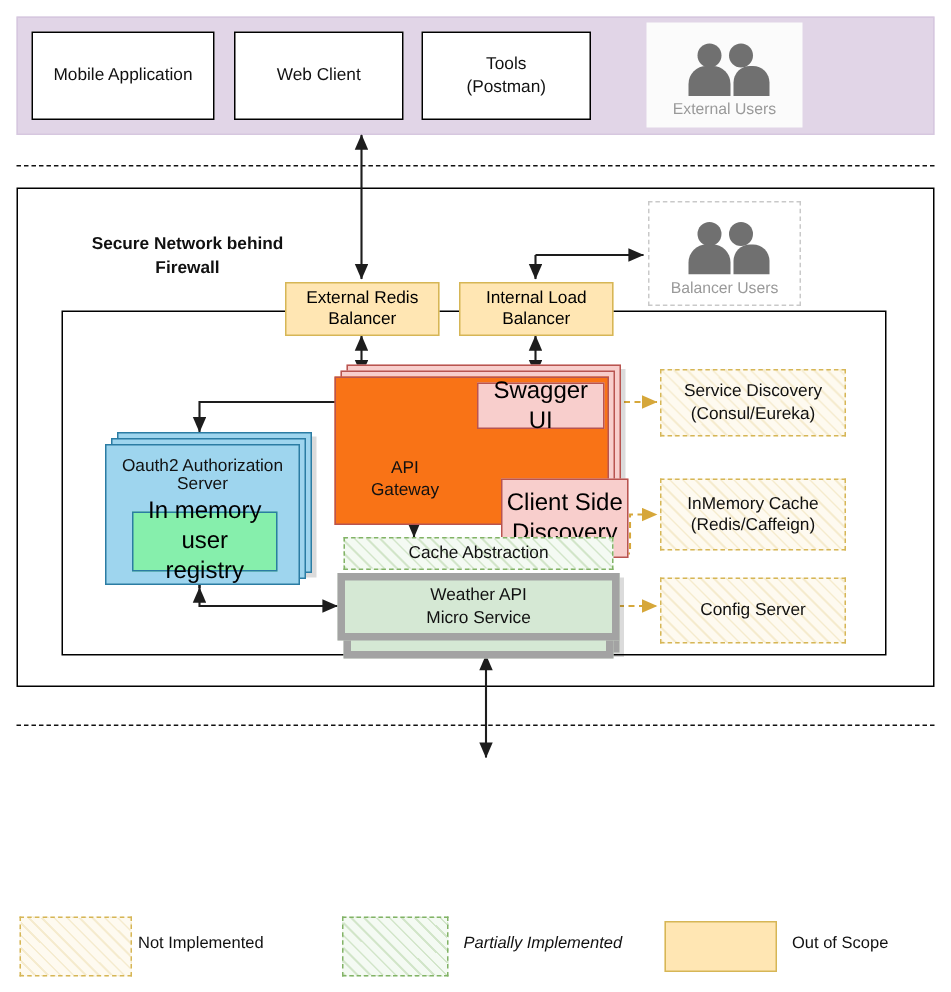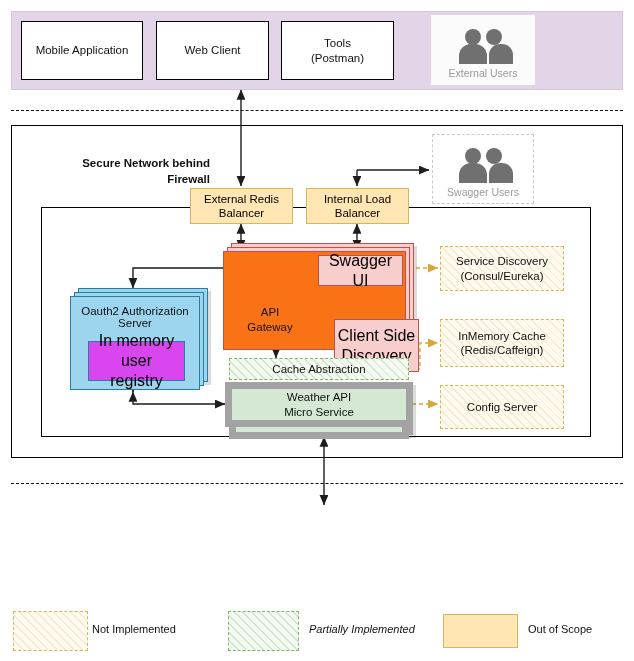--- a/index.html
+++ b/index.html
@@ -41,33 +41,33 @@
   
   .divider{
     border-top:1.5px dashed #111;height:0;left:11px;width:612px;
   }
 
   
   .frame{border:1.5px solid #000;background:transparent;}
 
   .secure-label{
     font-size:11.5px;font-weight:bold;color:#111;
-    line-height:1.35;text-align:right;
+    line-height:1.35;text-align:center;
   }
 
   
   .node{font-size:11.5px;color:#111;}
   .lb{background:#ffe6b3;border:1px solid #d6b656;font-size:11.5px;}
   .gw{background:#f97316;border:1px solid #b85450;}
   .gw-stack-a{background:#f8cecc;border:1px solid #b85450;}
   .gw-stack-b{background:#f8cecc;border:1px solid #b85450;}
   .gw-inner{background:#f8cecc;border:1px solid #b85450;}
   .auth{background:#9ed5ee;border:1px solid #2b7ca3;}
-  .auth-inner{background:#d946ef;border:1px solid #2b7ca3;justify-content:flex-end;}
-  .svc{background:#d5e8d4;border:7px solid #a3a3a3;}
+  .auth-inner{background:#86efac;border:1px solid #2b7ca3;justify-content:flex-end;}
+  .svc{background:#d5e8d4;border:5px solid #a3a3a3;}
   .owm{background:#fde0c0;border:1px solid #d6b656;font-size:11.5px;}
 
   
   .hatch-orange{
     background-color:#fefaf0;
     background-image:repeating-linear-gradient(45deg,
       rgba(214,182,86,.22) 0px, rgba(214,182,86,.22) 1.2px,
       rgba(0,0,0,0) 1.2px, rgba(0,0,0,0) 6px);
     border:1.5px dashed #d6b656;
   }
@@ -128,21 +128,21 @@
 
   <div class="abs users-card dashed" style="left:432px;top:134px;width:102px;height:70px;">
     <div class="users-ico">
       <svg width="64" height="36" viewBox="0 0 64 36" aria-hidden="true">
         <circle cx="22" cy="9" r="8" fill="#707070"></circle>
         <circle cx="43" cy="9" r="8" fill="#707070"></circle>
         <path d="M8 36 v-8 a12 12 0 0 1 12-12 h4 a12 12 0 0 1 12 12 v8 z" fill="#707070"></path>
         <path d="M38 36 v-9 a11 11 0 0 1 11-11 h2 a11 11 0 0 1 11 11 v9 z" fill="#707070"></path>
       </svg>
     </div>
-    <div class="users-label">Swagger Users</div>
+    <div class="users-label">Balancer Users</div>
   </div>
 
   <div class="abs frame" style="left:41px;top:207px;width:550px;height:230px;"></div>
 
   <svg class="lines">
     <defs>
       <marker id="ah" markerWidth="9" markerHeight="9" refX="7.2" refY="3.2" orient="auto" markerUnits="strokeWidth">
         <path d="M0,0 L7.4,3.2 L0,6.4 z" fill="#1d1d1d"></path>
       </marker>
       <marker id="ah-rev" markerWidth="9" markerHeight="9" refX="0.4" refY="3.2" orient="auto" markerUnits="strokeWidth">

